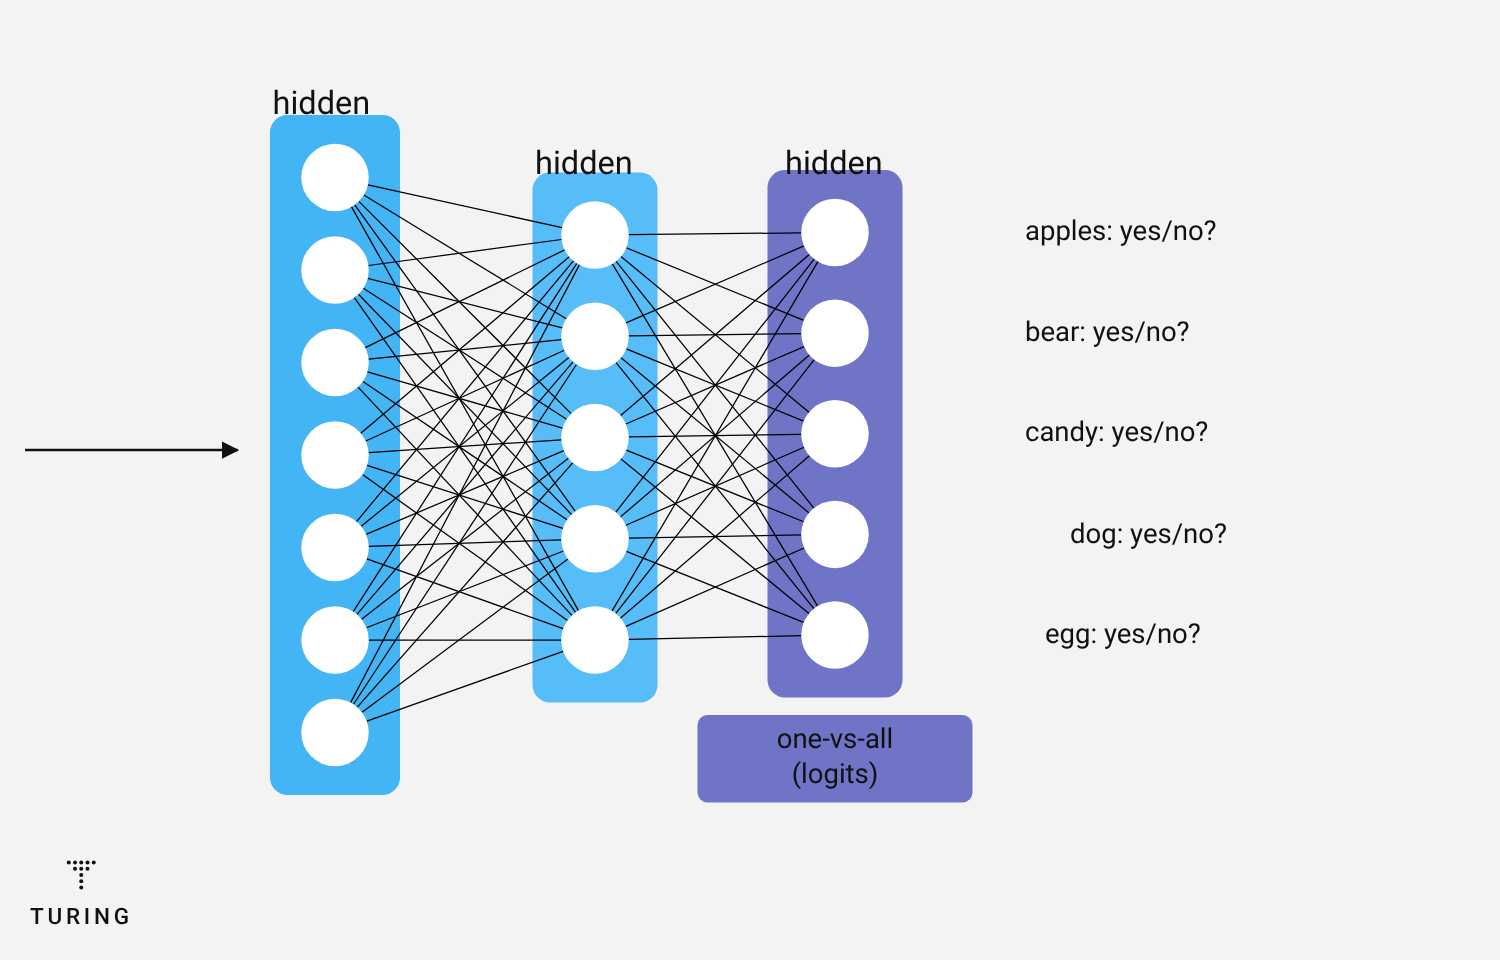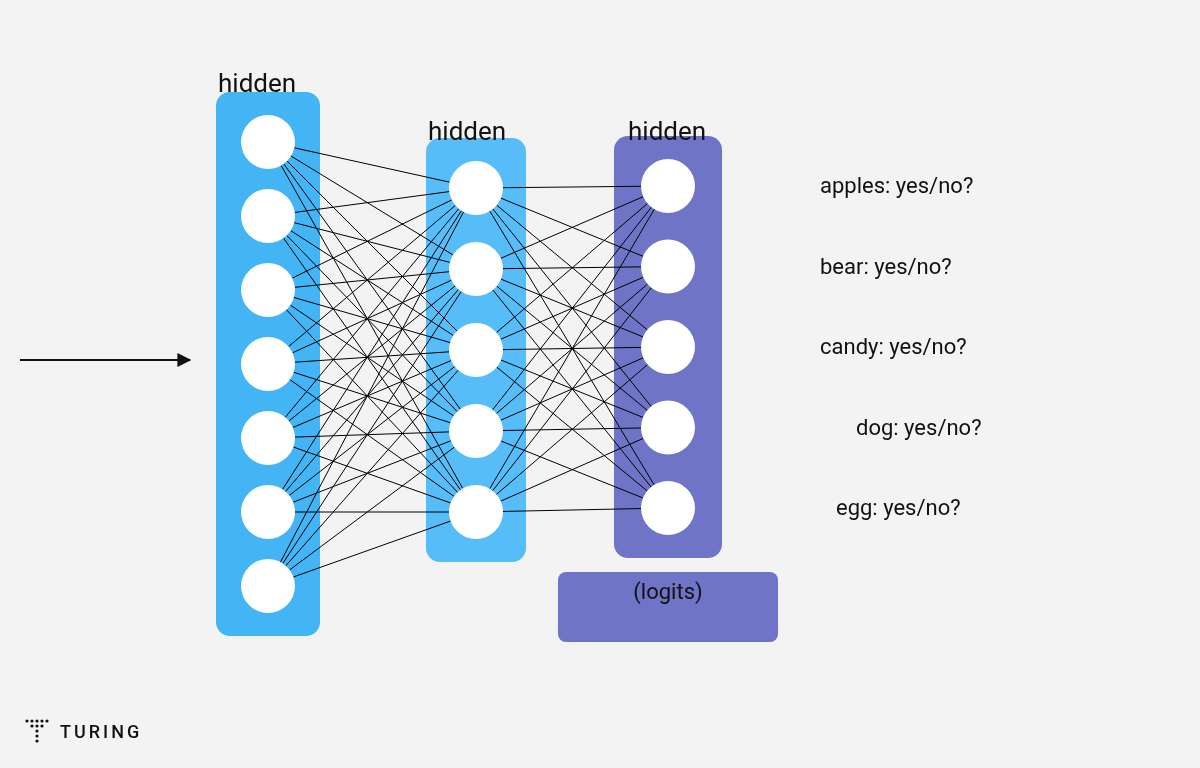--- a/index.html
+++ b/index.html
@@ -43,20 +43,21 @@
     position: absolute;
     left: 24px;
     bottom: 24px;
     display: flex;
     align-items: center;
     gap: 10px;
     font-weight: 500;
     letter-spacing: 3px;
     font-size: 18px;
     color: #111;
+    flex-direction: column;
   }
 </style>
 </head>
 <body>
 
 <svg class="diagram">
     <defs>
       <marker id="arrow" viewBox="0 0 10 10" refX="9" refY="5" markerWidth="7" markerHeight="7" orient="auto-start-reverse">
         <path d="M 0 0 L 10 5 L 0 10 z" fill="#111"></path>
       </marker>
@@ -166,14 +167,15 @@
 
 <div class="col-label" style="left: 218px; top: 68px;">hidden</div>
 <div class="col-label" style="left: 428px; top: 116px;">hidden</div>
 <div class="col-label" style="left: 628px; top: 116px;">hidden</div>
 <div class="out-label" style="left: 780px; top: 173px;">apples: yes/no?</div>
 <div class="out-label" style="left: 780px; top: 253.5px;">bear: yes/no?</div>
 <div class="out-label" style="left: 780px; top: 334px; text-align: center;">candy: yes/no?</div>
 <div class="out-label" style="left: 816px; top: 414.5px;">dog: yes/no?</div>
 <div class="out-label" style="left: 796px; top: 495px;">egg: yes/no?</div>
 <div class="box-label" style="left: 558px; top: 578px; width: 220px;">
+    <div>one-vs-all</div>
     <div>(logits)</div>
   </div>
 
 </body></html>

